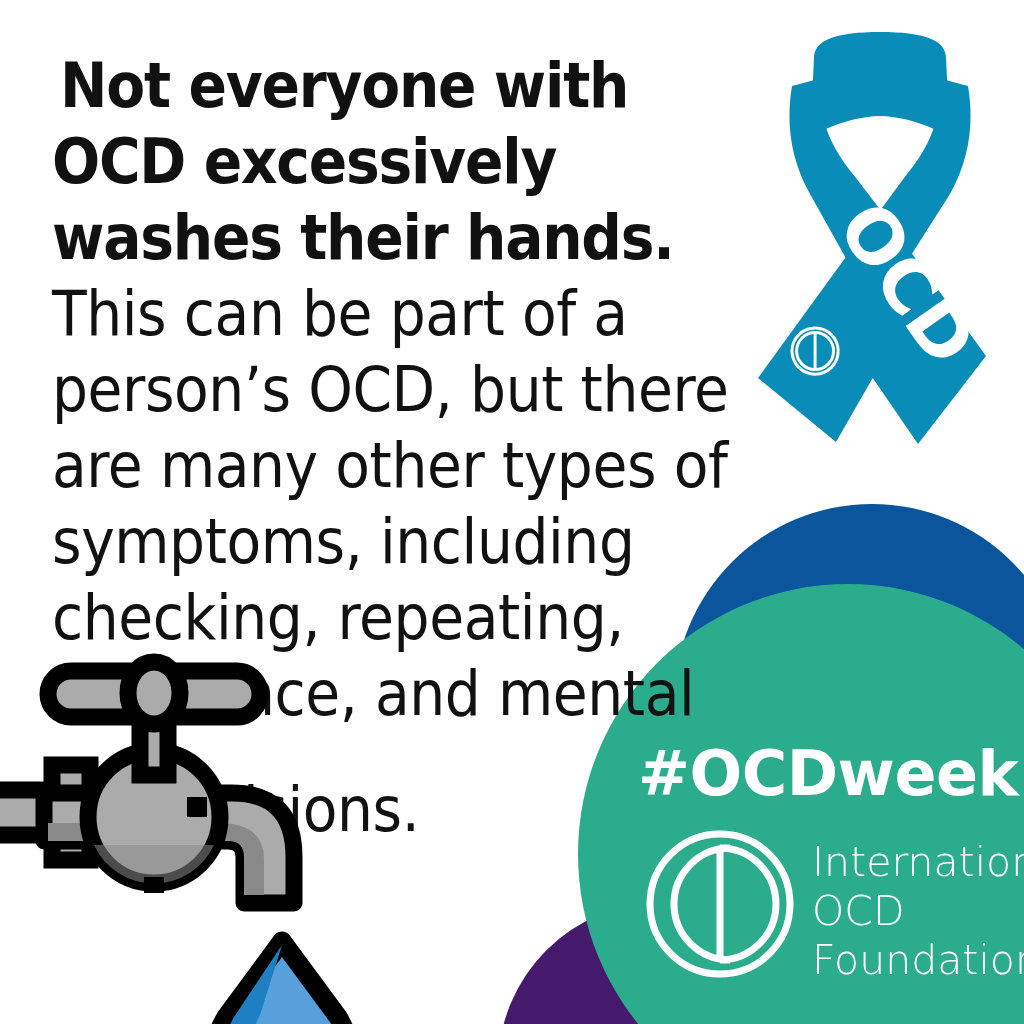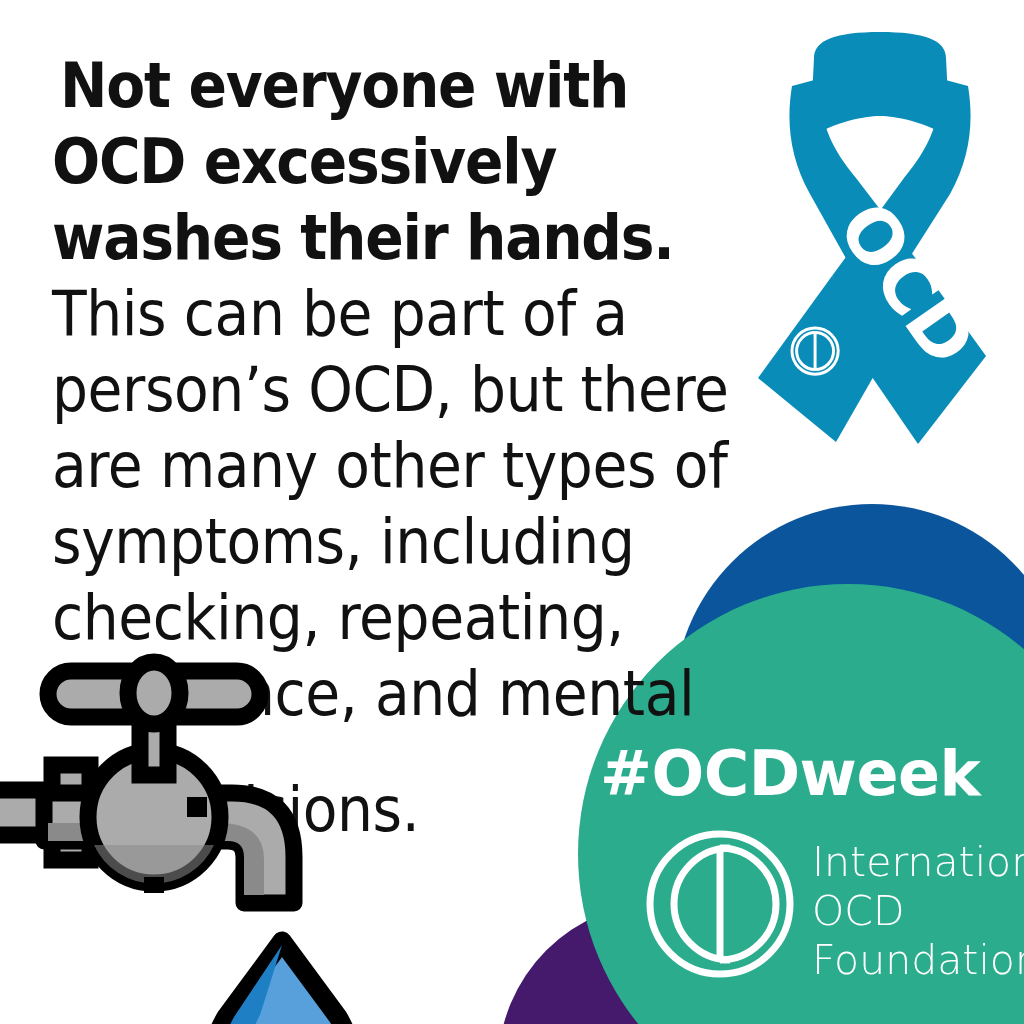--- a/index.html
+++ b/index.html
@@ -67,21 +67,21 @@
   
   #faucet{
     position:absolute;
     left:-18px; top:645px;
     width:380px; height:379px;
   }
 
   
   #hashtag{
     position:absolute;
-    left:600px; top:737px;
+    left:638px; top:737px;
     font-size:62px;
     font-weight:bold;
     color:#ffffff;
     letter-spacing:-0.5px;
     font-family:"DejaVu Sans","Liberation Sans",sans-serif;
     white-space:nowrap;
   }
   #logo-mark{
     position:absolute;
     left:644px; top:828px;

